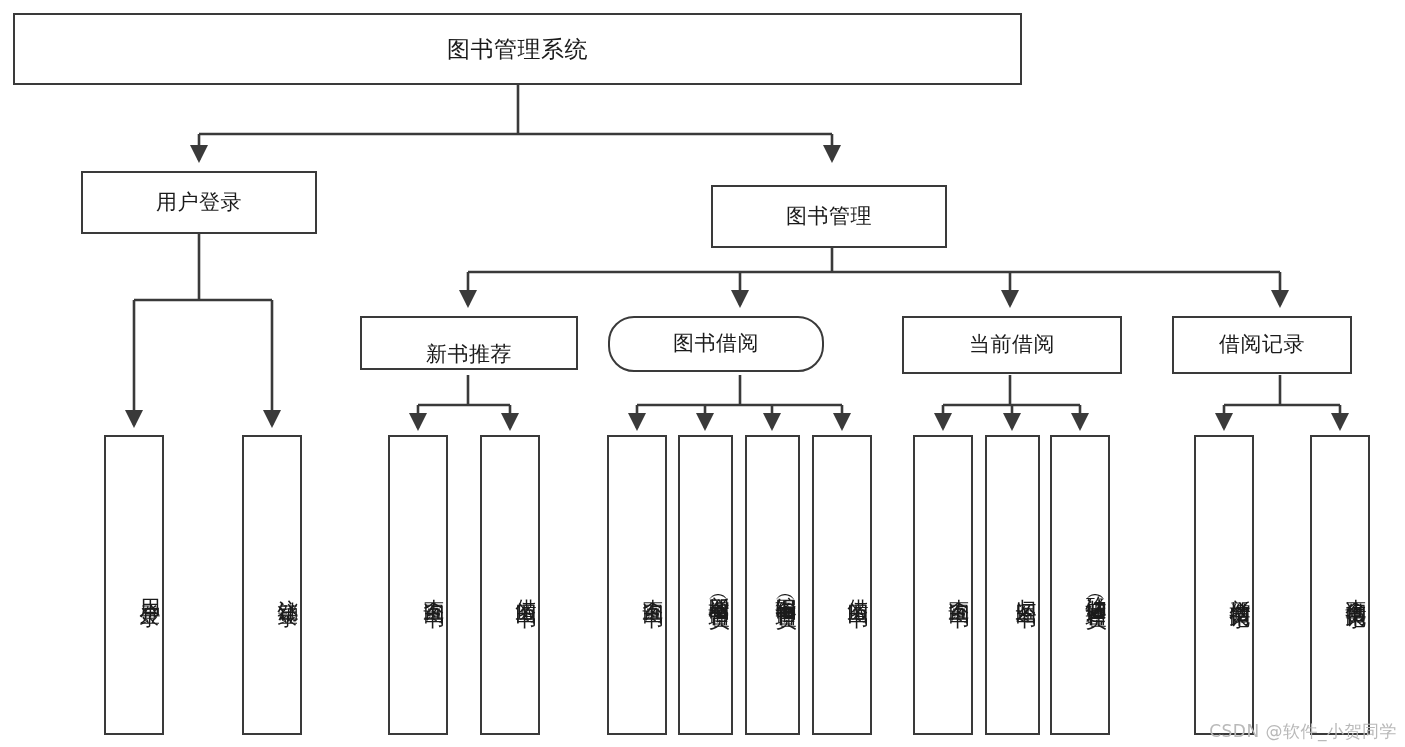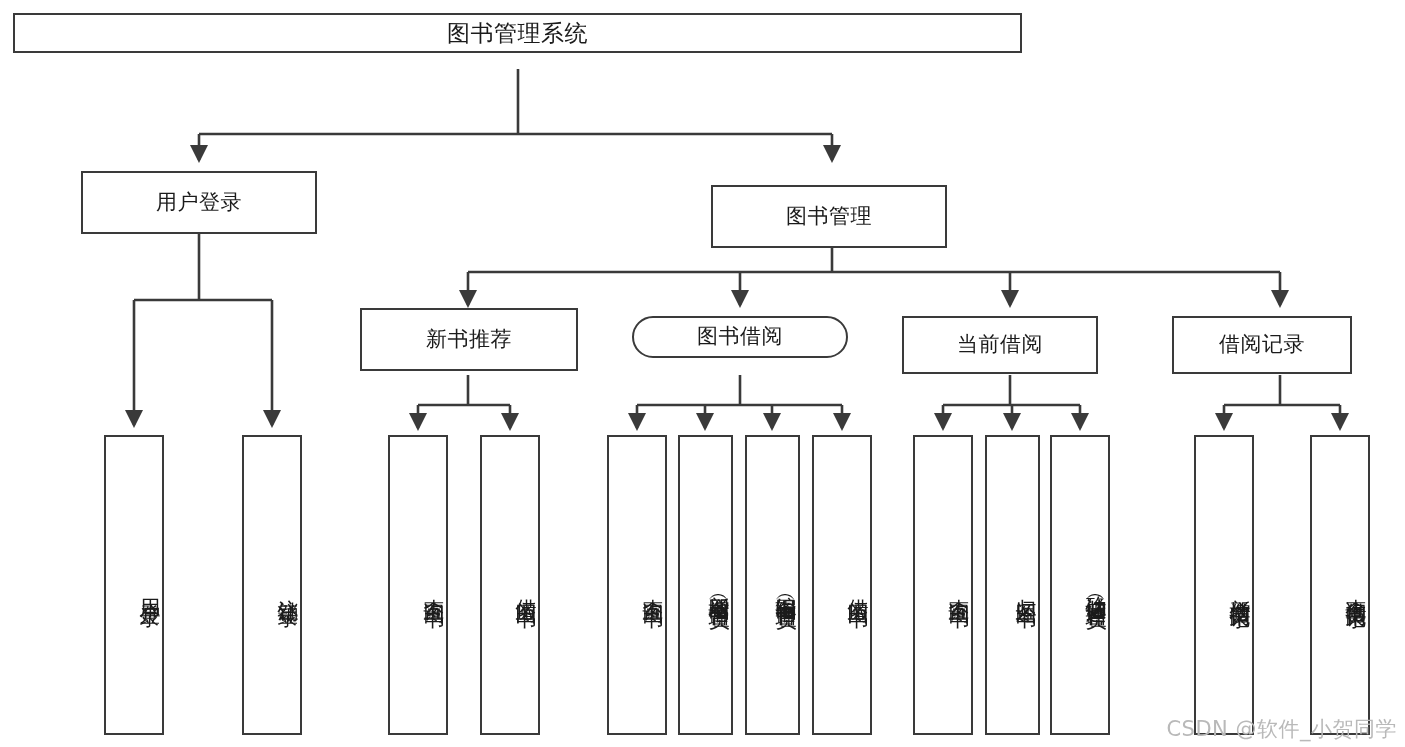--- a/index.html
+++ b/index.html
@@ -56,21 +56,21 @@
     line-height: 1.22;
     white-space: nowrap;
   }
   #root-node {
     font-size: 23px;
   }
   #watermark {
     position: absolute;
     right: 8px;
     bottom: 4px;
-    font-size: 21px;
+    font-size: 17px;
     color: #b9b9b9;
     letter-spacing: 0.5px;
     white-space: nowrap;
   }
 </style>
 </head>
 <body>
 
 <div id="canvas">
 
@@ -117,41 +117,41 @@
       <path d="M 1012 405 L 1012 428" marker-end="url(#arrow)"></path>
       <path d="M 1080 405 L 1080 428" marker-end="url(#arrow)"></path>
 
       <path d="M 1280 375 L 1280 405"></path>
       <path d="M 1224 405 L 1340 405"></path>
       <path d="M 1224 405 L 1224 428" marker-end="url(#arrow)"></path>
       <path d="M 1340 405 L 1340 428" marker-end="url(#arrow)"></path>
     </g>
   </svg>
 
-  <div class="node horizontal" id="root-node" style="left:13px; top:13px; width:1009px; height:40px;">
+  <div class="node horizontal" id="root-node" style="left:13px; top:13px; width:1009px; height:72px;">
     <span class="lbl">图书管理系统</span>
   </div>
 
   <div class="node horizontal" style="left:81px; top:171px; width:236px; height:63px;">
     <span class="lbl">用户登录</span>
   </div>
 
   <div class="node horizontal" style="left:711px; top:185px; width:236px; height:63px;">
     <span class="lbl">图书管理</span>
   </div>
 
-  <div class="node horizontal" style="left:360px; top:308px; width:218px; height:63px;">
+  <div class="node horizontal" style="left:360px; top:316px; width:218px; height:54px;align-items:flex-end;">
     <span class="lbl">新书推荐</span>
   </div>
 
-  <div class="node horizontal" style="left:632px; top:316px; width:216px; height:42px;border-radius:26px;">
+  <div class="node horizontal" style="left:608px; top:316px; width:216px; height:56px;border-radius:26px;">
     <span class="lbl">图书借阅</span>
   </div>
 
-  <div class="node horizontal" style="left:902px; top:316px; width:196px; height:58px;">
+  <div class="node horizontal" style="left:902px; top:316px; width:220px; height:58px;">
     <span class="lbl">当前借阅</span>
   </div>
 
   <div class="node horizontal" style="left:1172px; top:316px; width:180px; height:58px;">
     <span class="lbl">借阅记录</span>
   </div>
 
   <div class="node vertical" style="left:104px; top:435px; width:60px; height:300px;">
     <span class="lbl">用户登录</span>
   </div>

